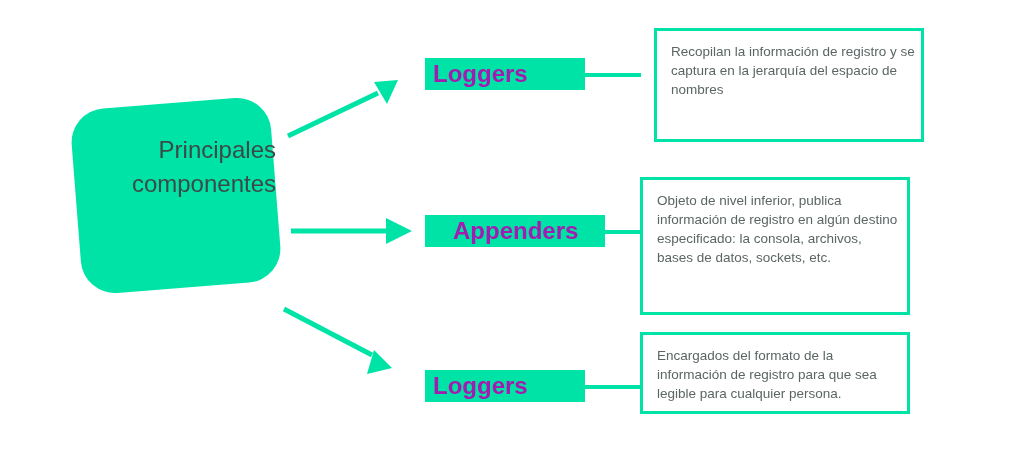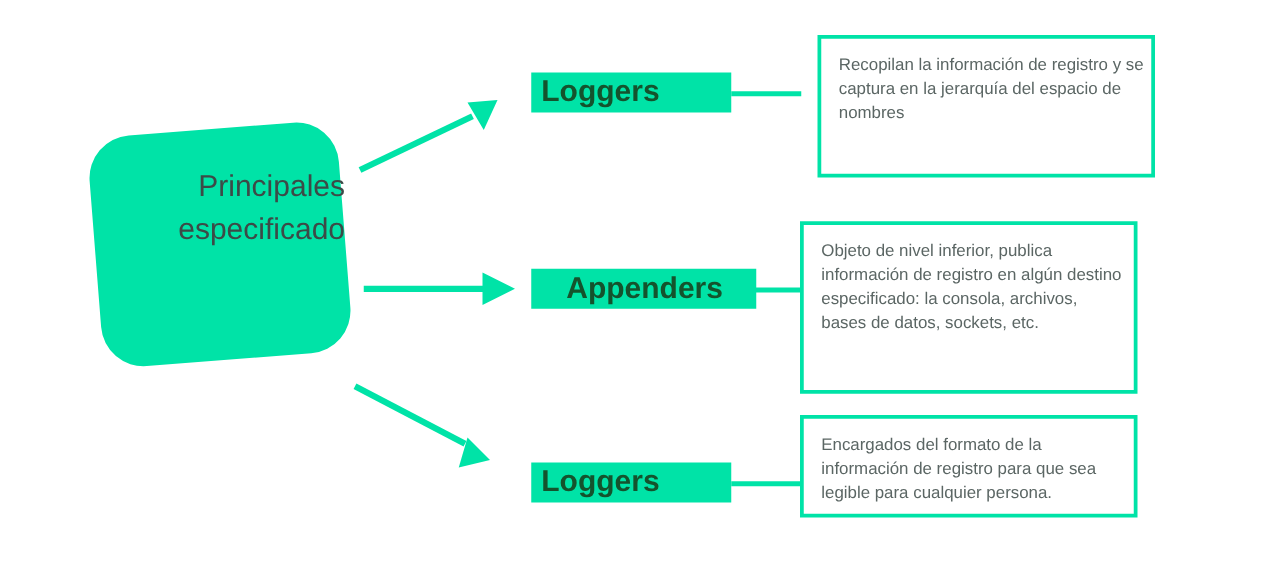--- a/index.html
+++ b/index.html
@@ -68,21 +68,21 @@
     position: absolute;
     background: #00E3A7;
     height: 32px;
     width: 160px;
     display: flex;
     align-items: center;
   }
   .chip-label {
     font-size: 24px;
     font-weight: bold;
-    color: #14532d;
+    color: #a21caf;
     padding-left: 8px;
     line-height: 32px;
     white-space: nowrap;
     font-family: "Liberation Sans", sans-serif;
   }
   #chip-loggers   { left: 425px; top: 58px; }
   #chip-appenders { left: 425px; top: 215px; padding-left: 20px; }
   #chip-layouts   { left: 425px; top: 370px; }
 
   
@@ -131,21 +131,21 @@
 
     <line x1="585" y1="75" x2="641" y2="75" stroke="#00E3A7" stroke-width="4"></line>
     <line x1="585" y1="232" x2="641" y2="232" stroke="#00E3A7" stroke-width="4"></line>
     <line x1="585" y1="387" x2="641" y2="387" stroke="#00E3A7" stroke-width="4"></line>
   </svg>
 
   <div class="blob-wrap">
     <div class="blob-shape"></div>
     <div class="blob-text">
       <div>Principales</div>
-      <div>especificado</div>
+      <div>componentes</div>
     </div>
   </div>
 
   <div class="chip" id="chip-loggers">
     <span class="chip-label">Loggers</span>
   </div>
 
   <div class="chip" id="chip-appenders">
     <span class="chip-label">Appenders</span>
   </div>

